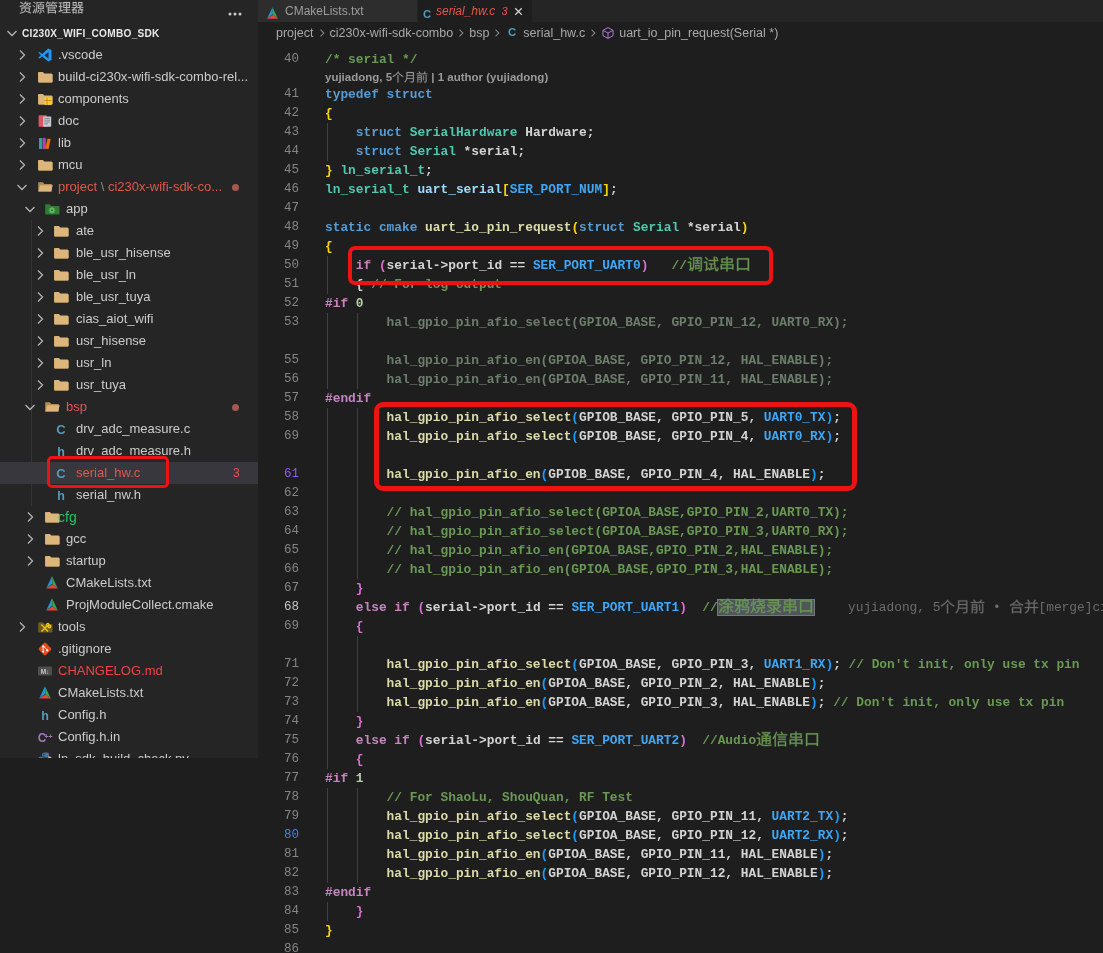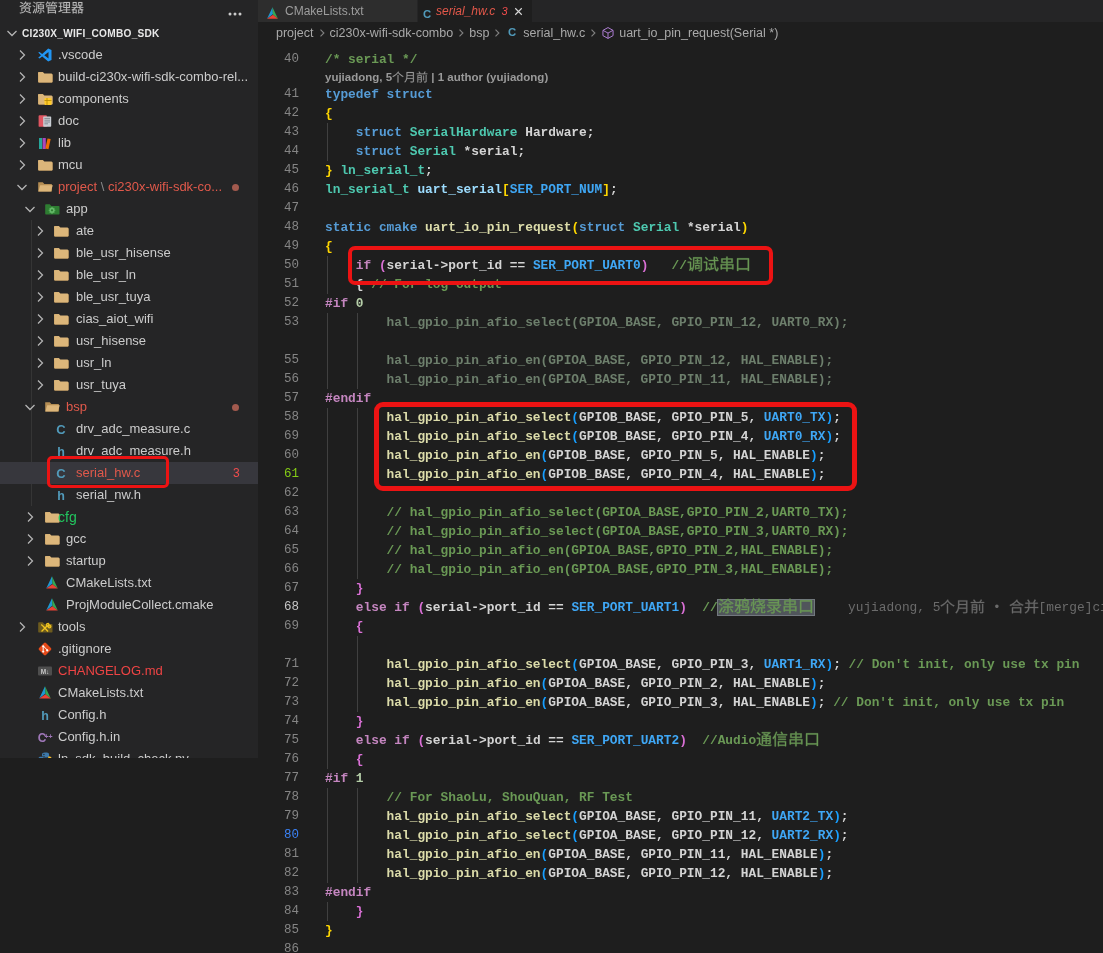--- a/index.html
+++ b/index.html
@@ -404,22 +404,21 @@
             <path d="M127 145V935H205V850H796V931H876V145ZM205 773V220H796V773Z" fill="currentColor" stroke="currentColor" stroke-width="22"></path>
           </svg></i></span></div>
 <div class="cl" style="top:275px"><span class="ln" style="color:#858585">51</span><span class="code"><i class="w">    </i><i class="w">{</i><i class="w"> </i><i class="m">// For log output</i></span></div>
 <div class="cl" style="top:294px"><span class="ln" style="color:#858585">52</span><span class="code"><i class="c">#if</i><i class="w"> </i><i class="n">0</i></span></div>
 <div class="cl" style="top:313px"><span class="ln" style="color:#858585">53</span><span class="code"><i class="d">        hal_gpio_pin_afio_select(GPIOA_BASE, GPIO_PIN_12, UART0_RX);</i></span></div>
 <div class="cl" style="top:351px"><span class="ln" style="color:#858585">55</span><span class="code"><i class="d">        hal_gpio_pin_afio_en(GPIOA_BASE, GPIO_PIN_12, HAL_ENABLE);</i></span></div>
 <div class="cl" style="top:370px"><span class="ln" style="color:#858585">56</span><span class="code"><i class="d">        hal_gpio_pin_afio_en(GPIOA_BASE, GPIO_PIN_11, HAL_ENABLE);</i></span></div>
 <div class="cl" style="top:389px"><span class="ln" style="color:#858585">57</span><span class="code"><i class="c">#endif</i></span></div>
 <div class="cl" style="top:408px"><span class="ln" style="color:#858585">58</span><span class="code"><i class="w">        </i><i class="f">hal_gpio_pin_afio_select</i><i class="b3">(</i><i class="w">GPIOB_BASE</i><i class="w">, </i><i class="w">GPIO_PIN_5</i><i class="w">, </i><i class="e">UART0_TX</i><i class="b3">)</i><i class="w">;</i></span></div>
 <div class="cl" style="top:427px"><span class="ln" style="color:#858585">69</span><span class="code"><i class="w">        </i><i class="f">hal_gpio_pin_afio_select</i><i class="b3">(</i><i class="w">GPIOB_BASE</i><i class="w">, </i><i class="w">GPIO_PIN_4</i><i class="w">, </i><i class="e">UART0_RX</i><i class="b3">)</i><i class="w">;</i></span></div>
-<div class="cl" style="top:446px"><span class="ln" style="color:#858585">60</span><span class="code"><i class="w">        </i><i class="f">hal_gpio_pin_afio_en</i><i class="b3">(</i><i class="w">GPIOB_BASE</i><i class="w">, </i><i class="w">GPIO_PIN_5</i><i class="w">, </i><i class="w">HAL_ENABLE</i><i class="b3">)</i><i class="w">;</i></span></div>
-<div class="cl" style="top:465px"><span class="ln" style="color:#84cc16">61</span><span class="code"><i class="w">        </i><i class="f">hal_gpio_pin_afio_en</i><i class="b3">(</i><i class="w">GPIOB_BASE</i><i class="w">, </i><i class="w">GPIO_PIN_4</i><i class="w">, </i><i class="w">HAL_ENABLE</i><i class="b3">)</i><i class="w">;</i></span></div>
+<div class="cl" style="top:465px"><span class="ln" style="color:#8b5cf6">61</span><span class="code"><i class="w">        </i><i class="f">hal_gpio_pin_afio_en</i><i class="b3">(</i><i class="w">GPIOB_BASE</i><i class="w">, </i><i class="w">GPIO_PIN_4</i><i class="w">, </i><i class="w">HAL_ENABLE</i><i class="b3">)</i><i class="w">;</i></span></div>
 <div class="cl" style="top:484px"><span class="ln" style="color:#858585">62</span><span class="code"></span></div>
 <div class="cl" style="top:503px"><span class="ln" style="color:#858585">63</span><span class="code"><i class="w">        </i><i class="m">// hal_gpio_pin_afio_select(GPIOA_BASE,GPIO_PIN_2,UART0_TX);</i></span></div>
 <div class="cl" style="top:522px"><span class="ln" style="color:#858585">64</span><span class="code"><i class="w">        </i><i class="m">// hal_gpio_pin_afio_select(GPIOA_BASE,GPIO_PIN_3,UART0_RX);</i></span></div>
 <div class="cl" style="top:541px"><span class="ln" style="color:#858585">65</span><span class="code"><i class="w">        </i><i class="m">// hal_gpio_pin_afio_en(GPIOA_BASE,GPIO_PIN_2,HAL_ENABLE);</i></span></div>
 <div class="cl" style="top:560px"><span class="ln" style="color:#858585">66</span><span class="code"><i class="w">        </i><i class="m">// hal_gpio_pin_afio_en(GPIOA_BASE,GPIO_PIN_3,HAL_ENABLE);</i></span></div>
 <div class="cl" style="top:579px"><span class="ln" style="color:#858585">67</span><span class="code"><i class="w">    </i><i class="b2">}</i></span></div>
 <div class="cl" style="top:598px"><span class="ln" style="color:#c6c6c6">68</span><span class="code"><i class="w">    </i><i class="c">else</i><i class="w"> </i><i class="c">if</i><i class="w"> </i><i class="b2">(</i><i class="w">serial-&gt;port_id == </i><i class="e">SER_PORT_UART1</i><i class="b2">)</i><i class="w">  </i><i class="m">//</i><span style="background:#50555b;box-shadow:0 0 0 1px #72787e;color:#6A9955"><svg class="cj" style="width:16px;height:16px;vertical-align:-3px" viewBox="0 0 1000 1000">
             <path d="M418 658C383 727 331 804 282 857C299 867 329 888 342 900C389 843 446 756 487 680ZM745 685C798 749 859 839 889 895L951 859C922 805 859 719 804 655ZM93 108C156 139 237 189 276 222L329 165C287 132 205 87 142 58ZM36 380C100 409 180 454 221 486L268 427C225 395 144 352 81 326ZM64 890 128 941C185 851 251 731 301 630L246 580C190 689 116 816 64 890ZM314 535V604H585V873C585 886 581 891 565 891C551 892 502 892 446 890C457 910 469 940 472 960C544 960 591 959 620 947C650 935 659 915 659 873V604H941V535H659V413H829V347H404V413H585V535ZM612 33C536 157 395 272 254 337C272 351 292 375 303 392C418 334 530 246 614 145C715 257 816 326 917 382C929 361 950 337 968 322C863 270 753 204 653 94L676 60Z" fill="currentColor" stroke="currentColor" stroke-width="22"></path>
           </svg><svg class="cj" style="width:16px;height:16px;vertical-align:-3px" viewBox="0 0 1000 1000">
             <path d="M631 265C672 301 723 353 749 384L793 343C768 314 717 266 674 230ZM465 692V757H831V692ZM114 200C101 293 79 420 60 496H261C206 621 116 752 35 822C53 836 79 862 92 880C171 804 256 676 314 545V863C314 879 308 884 292 885C276 885 221 885 161 883C171 904 182 936 185 956C263 956 314 955 343 943C372 930 383 909 383 863V496H478V424H383V163H462V92H67V163H314V424H146C160 356 174 273 184 206ZM865 130H691L732 49L656 35C649 62 636 99 622 130H520V600H882C871 790 856 864 837 884C830 893 820 895 804 895C788 895 746 894 701 890C712 907 719 935 721 954C765 956 809 957 833 954C861 952 879 947 896 927C924 895 938 807 952 569C953 560 954 539 954 539H588V193H844C838 344 831 401 819 416C812 423 805 425 791 425C778 425 745 425 708 421C718 438 724 464 726 481C763 483 801 484 821 481C845 480 861 473 875 457C896 431 903 359 911 160C911 150 912 130 912 130Z" fill="currentColor" stroke="currentColor" stroke-width="22"></path>

